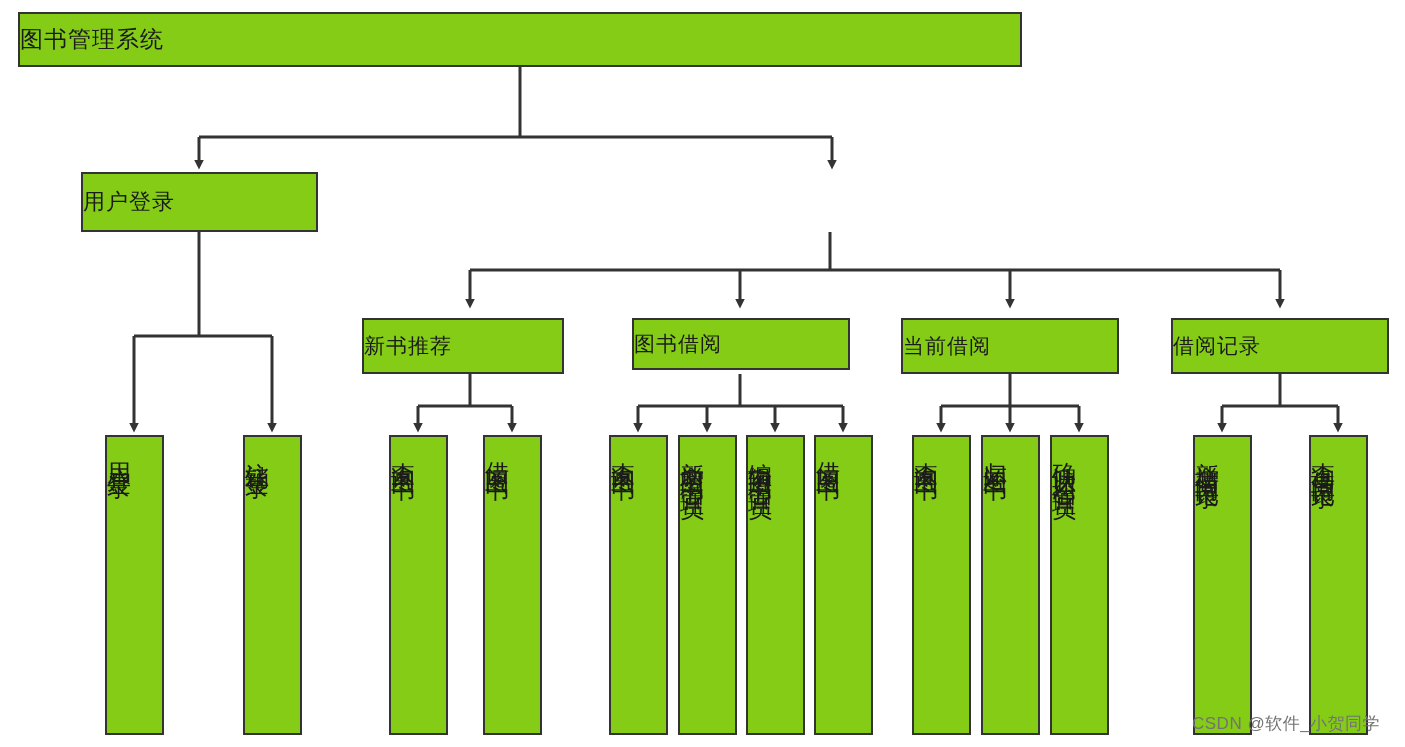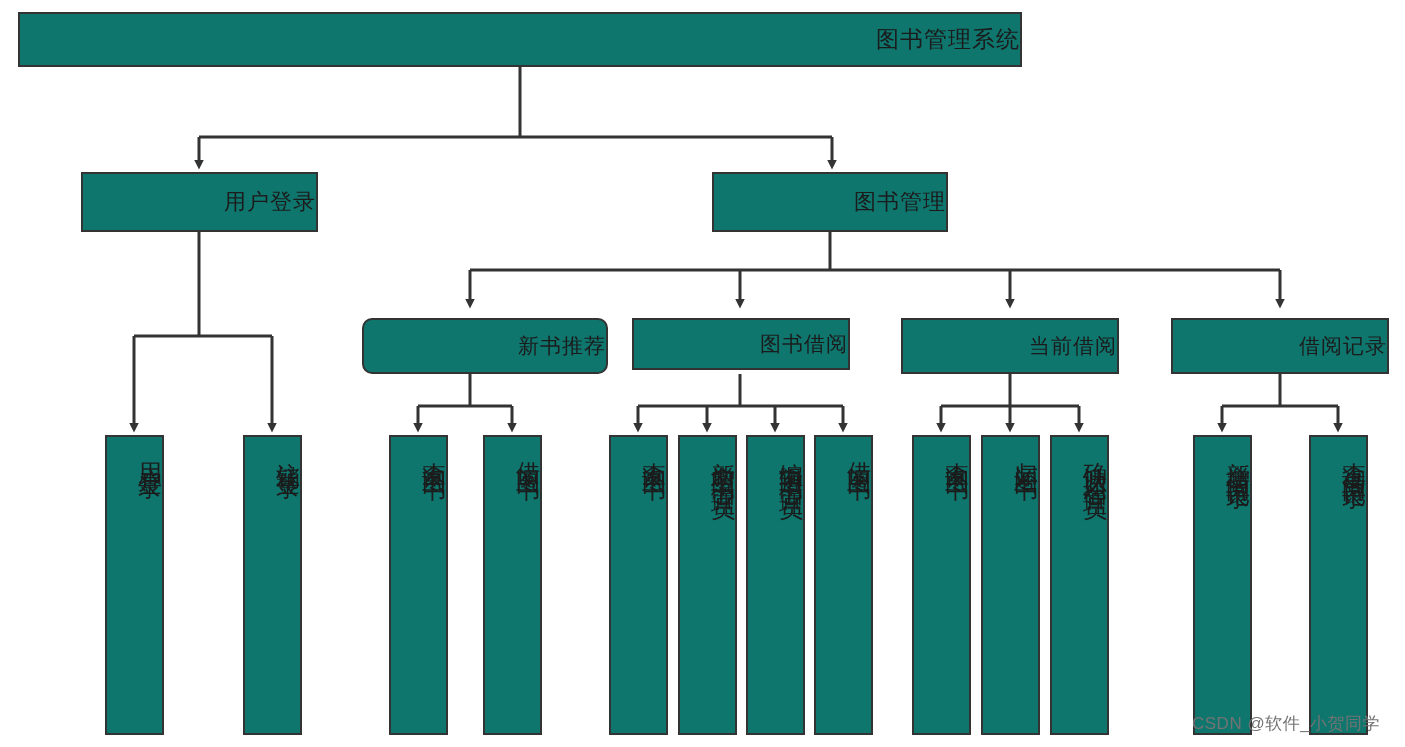--- a/index.html
+++ b/index.html
@@ -8,24 +8,24 @@
     font-family:"Liberation Sans","DejaVu Sans",sans-serif;
     color:#1a1a1a;
   }
   #stage{position:relative;width:1405px;height:747px;background:#fff;}
   svg.lines{position:absolute;left:0;top:0;width:1405px;height:747px;pointer-events:none;}
 
   .node{
     position:absolute;
     box-sizing:border-box;
     border:2px solid #333333;
-    background:#0f766e;
+    background:#84cc16;
     display:flex;
     align-items:center;
-    justify-content:flex-end;
+    justify-content:flex-start;
     text-align:center;
   }
   .node .lbl{
     display:block;
     line-height:1.12;
     letter-spacing:1px;
     color:#1b1b1b;
   }
   .lvl0 .lbl{font-size:23px;}
   .lvl1 .lbl{font-size:22px;}
@@ -105,25 +105,22 @@
     </g>
   </svg>
 
   <div class="node lvl0" style="left:18px;top:12px;width:1004px;height:55px;">
     <span class="lbl">图书管理系统</span>
   </div>
 
   <div class="node lvl1" style="left:81px;top:172px;width:237px;height:60px;">
     <span class="lbl">用户登录</span>
   </div>
-  <div class="node lvl1" style="left:712px;top:172px;width:236px;height:60px;">
-    <span class="lbl">图书管理</span>
-  </div>
 
-  <div class="node lvl2" style="left:362px;top:318px;width:246px;height:56px;border-radius:10px;">
+  <div class="node lvl2" style="left:362px;top:318px;width:202px;height:56px;">
     <span class="lbl">新书推荐</span>
   </div>
   <div class="node lvl2" style="left:632px;top:318px;width:218px;height:52px;">
     <span class="lbl">图书借阅</span>
   </div>
   <div class="node lvl2" style="left:1171px;top:318px;width:218px;height:56px;">
     <span class="lbl">借阅记录</span>
   </div>
   <div class="node lvl2" style="left:901px;top:318px;width:218px;height:56px;">
     <span class="lbl">当前借阅</span>

